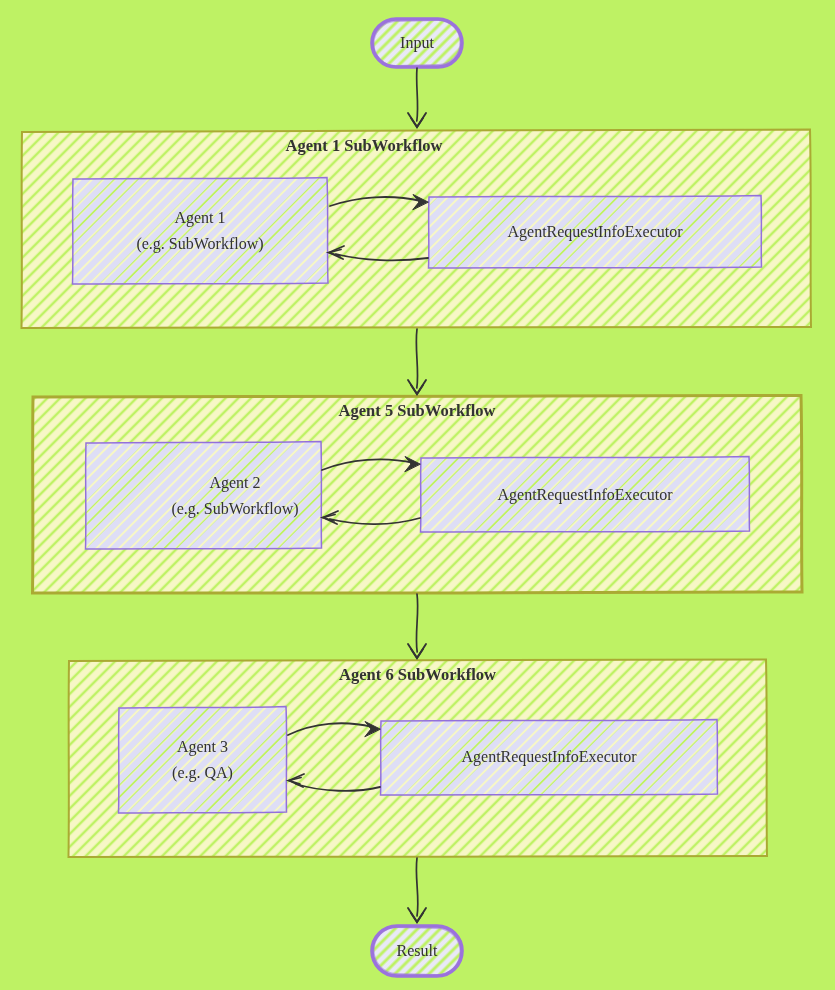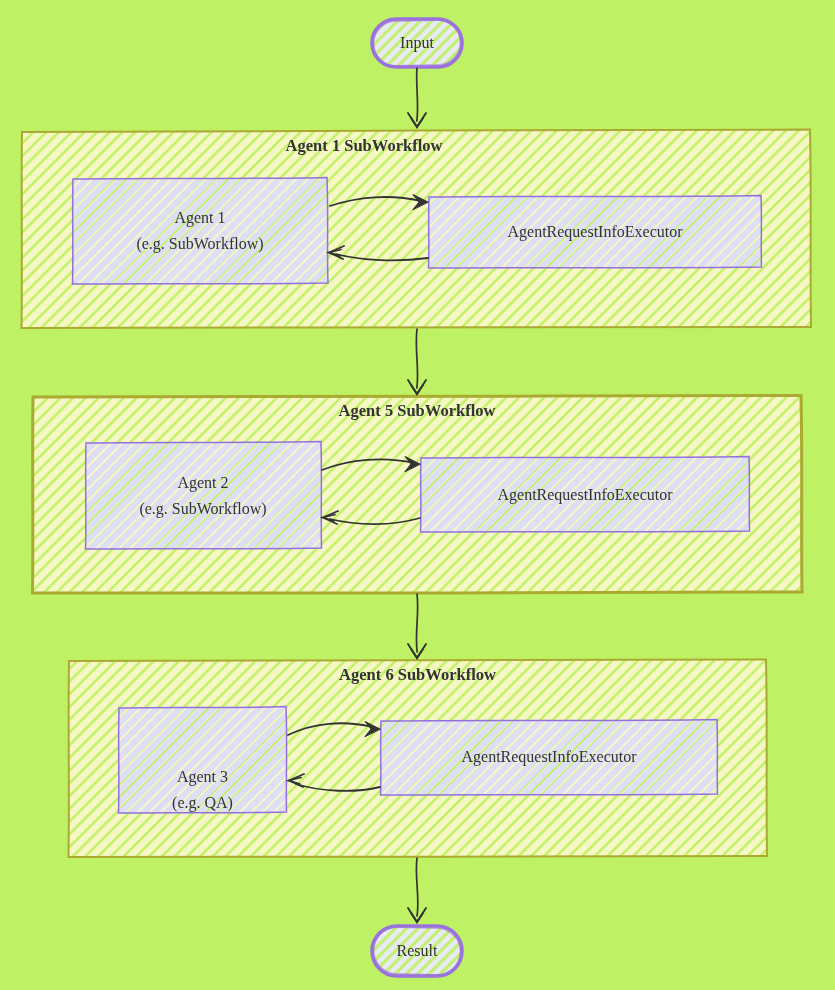--- a/index.html
+++ b/index.html
@@ -116,27 +116,27 @@
   <div class="lbl" style="left:372px;top:19px;width:90px;height:48px;">Input</div>
 
   <div class="lbl title" style="left:21px;top:134px;width:686px;height:24px;">Agent 1 SubWorkflow</div>
   <div class="lbl stack" style="left:72px;top:178px;width:256px;height:106px;">
     <div>Agent 1</div>
     <div>(e.g. SubWorkflow)</div>
   </div>
   <div class="lbl" style="left:428px;top:196px;width:334px;height:72px;">AgentRequestInfoExecutor</div>
 
   <div class="lbl title" style="left:32px;top:399px;width:770px;height:24px;">Agent 5 SubWorkflow</div>
-  <div class="lbl stack" style="left:85px;top:442px;width:236px;height:107px;">
+  <div class="lbl stack" style="left:85px;top:442px;width:236px;height:107px;padding-left:32px;">
     <div>Agent 2</div>
     <div>(e.g. SubWorkflow)</div>
   </div>
   <div class="lbl" style="left:420px;top:457px;width:330px;height:75px;">AgentRequestInfoExecutor</div>
 
   <div class="lbl title" style="left:68px;top:663px;width:699px;height:24px;">Agent 6 SubWorkflow</div>
-  <div class="lbl stack" style="left:118px;top:707px;width:169px;height:106px;margin-top:30px;">
+  <div class="lbl stack" style="left:118px;top:707px;width:169px;height:106px;">
     <div>Agent 3</div>
     <div>(e.g. QA)</div>
   </div>
   <div class="lbl" style="left:380px;top:719px;width:338px;height:76px;">AgentRequestInfoExecutor</div>
 
   <div class="lbl" style="left:372px;top:926px;width:90px;height:50px;border-radius:6px;">Result</div>
 </div>
 
 </body></html>

